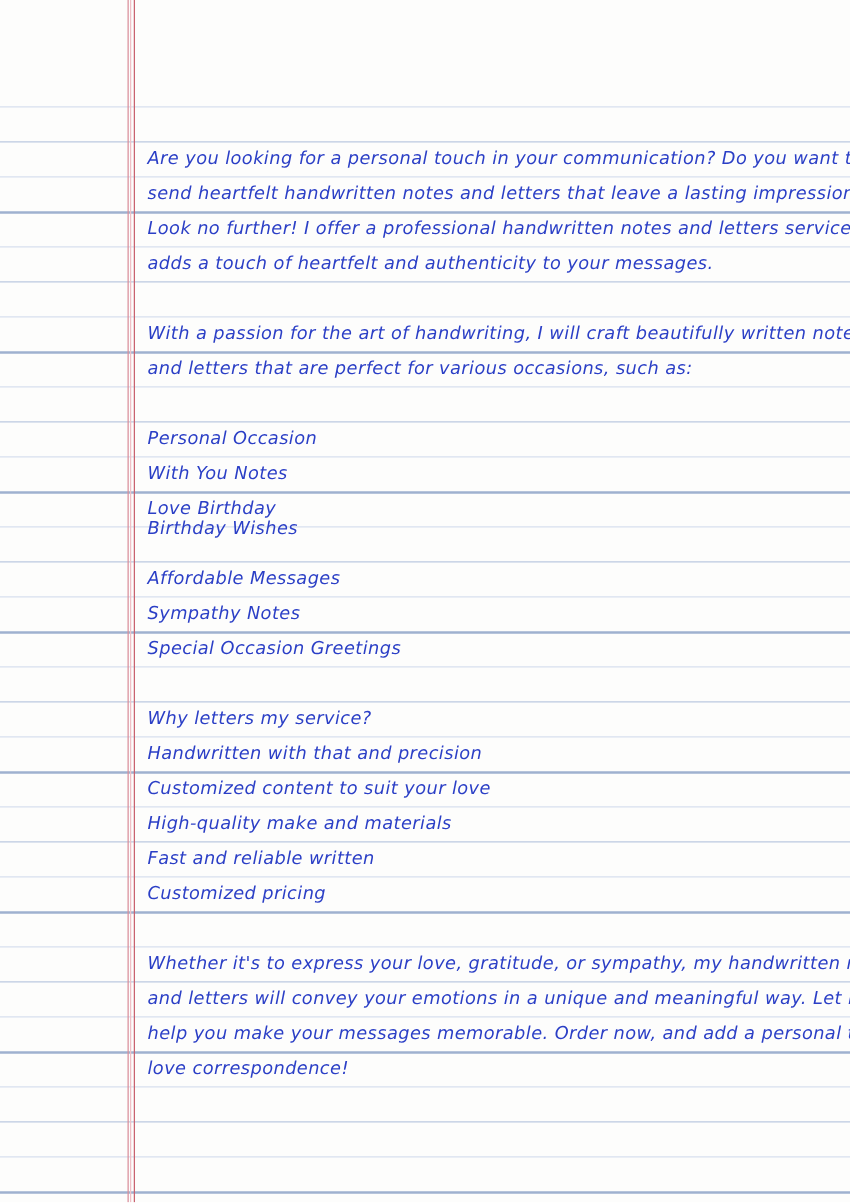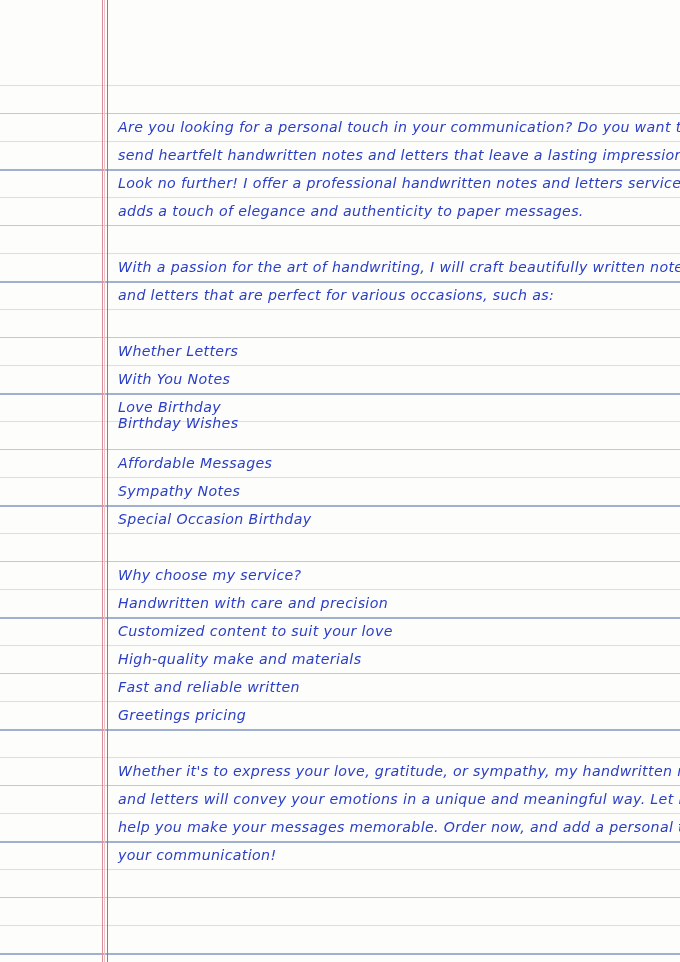--- a/index.html
+++ b/index.html
@@ -112,39 +112,39 @@
 
   <div class="margin-rule a"></div>
   <div class="margin-rule b"></div>
   <div class="margin-rule c"></div>
 
   <div class="ink">
 
     <div class="line" style="top:113px">Are you looking for a personal touch in your communication? Do you want to</div>
     <div class="line" style="top:141px">send heartfelt handwritten notes and letters that leave a lasting impression?</div>
     <div class="line" style="top:169px">Look no further! I offer a professional handwritten notes and letters service that</div>
-    <div class="line" style="top:197px">adds a touch of elegance and authenticity to paper messages.</div>
+    <div class="line" style="top:197px">adds a touch of heartfelt and authenticity to your messages.</div>
 
     <div class="line" style="top:253px">With a passion for the art of handwriting, I will craft beautifully written notes</div>
     <div class="line" style="top:281px">and letters that are perfect for various occasions, such as:</div>
 
-    <div class="line" style="top:337px">Whether Letters</div>
+    <div class="line" style="top:337px">Personal Occasion</div>
     <div class="line" style="top:365px">With You Notes</div>
     <div class="line" style="top:393px">Love Birthday</div>
     <div class="line" style="top:409px">Birthday Wishes</div>
     <div class="line" style="top:449px">Affordable Messages</div>
     <div class="line" style="top:477px">Sympathy Notes</div>
-    <div class="line" style="top:505px">Special Occasion Birthday</div>
+    <div class="line" style="top:505px">Special Occasion Greetings</div>
 
-    <div class="line" style="top:561px">Why choose my service?</div>
-    <div class="line" style="top:589px">Handwritten with care and precision</div>
+    <div class="line" style="top:561px">Why letters my service?</div>
+    <div class="line" style="top:589px">Handwritten with that and precision</div>
     <div class="line" style="top:617px">Customized content to suit your love</div>
     <div class="line" style="top:645px">High-quality make and materials</div>
     <div class="line" style="top:673px">Fast and reliable written</div>
-    <div class="line" style="top:701px">Greetings pricing</div>
+    <div class="line" style="top:701px">Customized pricing</div>
 
     <div class="line" style="top:757px">Whether it's to express your love, gratitude, or sympathy, my handwritten notes</div>
     <div class="line" style="top:785px">and letters will convey your emotions in a unique and meaningful way. Let me</div>
     <div class="line" style="top:813px">help you make your messages memorable. Order now, and add a personal touch to</div>
-    <div class="line" style="top:841px">your communication!</div>
+    <div class="line" style="top:841px">love correspondence!</div>
 
   </div>
 </div>
 
 </body></html>

